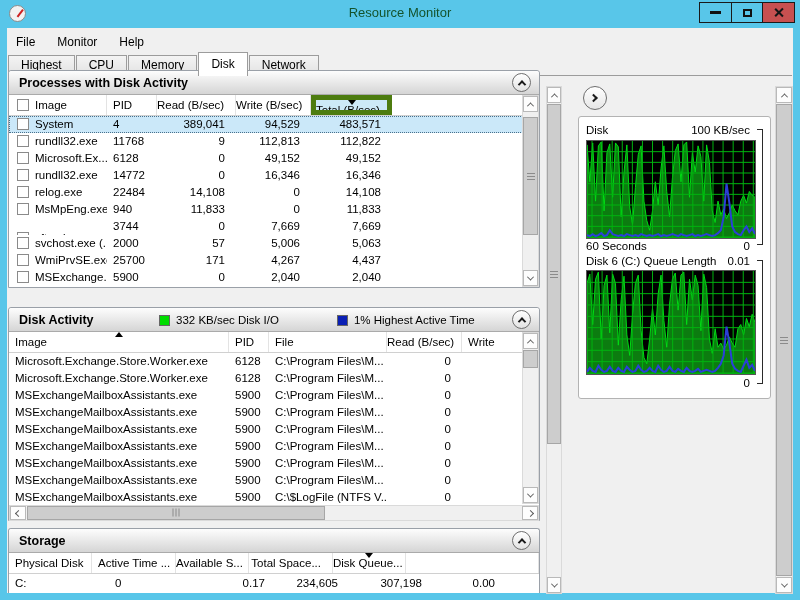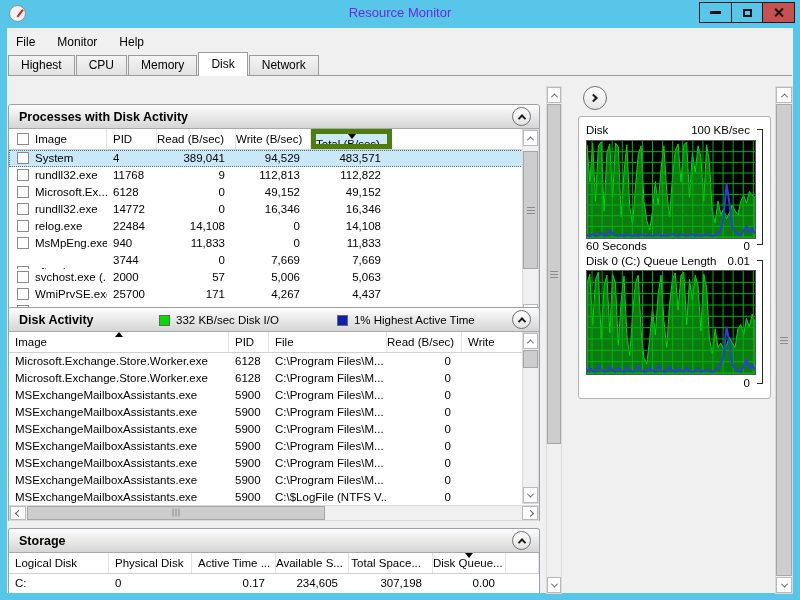--- a/index.html
+++ b/index.html
@@ -9,21 +9,21 @@
     background:#58c6e9; overflow:hidden;
     font-family:"Liberation Sans", sans-serif; color:#000;
     -webkit-font-smoothing:antialiased;
   }
   
   .titlebar { position:absolute; left:0; top:0; width:800px; height:28px; }
   .appicon { position:absolute; left:9px; top:5px; width:17px; height:17px; border-radius:50%;
              background:#f2f2f2; border:1.5px solid #8a8a8a; }
   .appicon .needle { position:absolute; left:7px; top:2px; width:2px; height:9px; background:#cc2222;
              transform:rotate(38deg); transform-origin:50% 90%; }
-  .wtitle { position:absolute; left:0; right:0; top:5px; text-align:center; font-size:13px; color:#6d28d9; }
+  .wtitle { position:absolute; left:0; right:0; top:5px; text-align:center; font-size:13px; color:#14532d; }
   .winbtns { position:absolute; right:5px; top:2px; display:flex; }
   .wbtn { width:33px; height:21px; border:1.6px solid #1a1a1a; margin-left:-1.6px;
           display:flex; align-items:center; justify-content:center; background:transparent; }
   .wbtn.close { background:#c75050; }
   .g-min { width:11px; height:3px; background:#111; }
   .g-max { width:9px; height:8px; border:2px solid #111; background:transparent; }
   .g-x   { position:relative; width:11px; height:11px; }
   .g-x::before,.g-x::after { content:""; position:absolute; left:5px; top:0; width:2.4px; height:11px; background:#161616; }
   .g-x::before { transform:rotate(45deg);} .g-x::after { transform:rotate(-45deg);}
   
@@ -131,21 +131,21 @@
       <span>Help</span>
     </div>
   <div class="tabbar">
       <div class="tab">Highest</div>
       <div class="tab">CPU</div>
       <div class="tab">Memory</div>
       <div class="tab active">Disk</div>
       <div class="tab">Network</div>
     </div>
 
-  <div class="section" style="left:8px; top:104px; width:532px; height:218px;">
+  <div class="section" style="left:8px; top:70px; width:532px; height:218px;">
     <div class="sechead">
       <span class="sectitle">Processes with Disk Activity</span>
       <span class="chevbtn">
           <i class="chev up"></i>
         </span>
     </div>
     <div class="tblwrap" style="height:193px;">
       <div class="thead">
         <div class="cell" style="width:98px;">
           <span class="chk"></span><span>Image</span>
@@ -370,21 +370,20 @@
 
   <div class="section" style="left:8px; top:528px; width:532px; height:65px; border-bottom:none;">
     <div class="sechead">
       <span class="sectitle">Storage</span>
       <span class="chevbtn">
           <i class="chev up"></i>
         </span>
     </div>
     <div class="tblwrap" style="height:40px;">
       <div class="thead">
-        <div class="cell" style="width:100px;">Logical Disk</div>
         <div class="cell" style="width:83px;">Physical Disk</div>
         <div class="cell" style="width:84px;">Active Time ...</div>
         <div class="cell num" style="width:73px;">Available S...</div>
         <div class="cell num" style="width:84px;">Total Space...</div>
         <div class="cell num" style="width:73px;"><i class="sort-down"></i><span>Disk Queue...</span></div>
         <div class="cell fill"></div>
       </div>
       <div id="storage-body">
           <div class="trow" style="height:18px;line-height:18px;">
             <div class="cell" style="width:100px;">C:</div>
@@ -456,21 +455,21 @@
           <polyline points="0.00,97.00 1.69,98.00 3.39,96.00 5.08,98.00 6.78,97.00 8.47,95.00 10.17,98.00 11.86,97.00 13.56,92.00 15.25,96.00 16.95,97.00 18.64,98.00 20.34,97.00 22.03,98.00 23.73,96.00 25.42,97.00 27.12,98.00 28.81,97.00 30.51,98.00 32.20,96.00 33.90,97.00 35.59,98.00 37.29,97.00 38.98,98.00 40.68,97.00 42.37,96.00 44.07,98.00 45.76,97.00 47.46,98.00 49.15,97.00 50.85,96.00 52.54,97.00 54.24,98.00 55.93,96.00 57.63,97.00 59.32,98.00 61.02,97.00 62.71,96.00 64.41,98.00 66.10,97.00 67.80,98.00 69.49,97.00 71.19,96.00 72.88,97.00 74.58,98.00 76.27,97.00 77.97,95.00 79.66,92.00 81.36,78.00 83.05,44.00 84.75,64.00 86.44,88.00 88.14,94.00 89.83,96.00 91.53,97.00 93.22,92.00 94.92,88.00 96.61,94.00 98.31,90.00 100.00,96.00" fill="none" stroke="#2b3fd9" stroke-width="2" vector-effect="non-scaling-stroke"></polyline>
         </svg>
       </div>
     <div class="bracket" style="right:7px; top:12px; height:116px;"></div>
     <div class="glabel" style="top:123px;">
       <span>60 Seconds</span>
       <span>0</span>
     </div>
 
     <div class="glabel" style="top:138px;">
-      <span>Disk 0 (C:) Queue Length</span>
+      <span>Disk 6 (C:) Queue Length</span>
       <span>0.01</span>
     </div>
     <div class="gplot" style="top:153px; height:105px;">
         <svg id="g1" viewBox="0 0 100 100" preserveAspectRatio="none">
           <rect x="0" y="0" width="100" height="100" fill="#000"></rect>
           <polygon points="0.00,12.00 1.69,3.00 3.39,52.00 5.08,8.00 6.78,1.00 8.47,66.00 10.17,14.00 11.86,4.00 13.56,60.00 15.25,3.00 16.95,12.00 18.64,72.00 20.34,28.00 22.03,5.00 23.73,62.00 25.42,82.00 27.12,42.00 28.81,12.00 30.51,4.00 32.20,58.00 33.90,84.00 35.59,90.00 37.29,66.00 38.98,36.00 40.68,62.00 42.37,22.00 44.07,4.00 45.76,48.00 47.46,74.00 49.15,32.00 50.85,8.00 52.54,2.00 54.24,38.00 55.93,4.00 57.63,1.00 59.32,52.00 61.02,8.00 62.71,28.00 64.41,4.00 66.10,14.00 67.80,58.00 69.49,3.00 71.19,16.00 72.88,66.00 74.58,80.00 76.27,56.00 77.97,74.00 79.66,70.00 81.36,76.00 83.05,72.00 84.75,64.00 86.44,70.00 88.14,74.00 89.83,56.00 91.53,52.00 93.22,62.00 94.92,46.00 96.61,54.00 98.31,42.00 100.00,50.00 100,100 0,100" fill="#0c7c10" stroke="#00dc14" stroke-width="1" vector-effect="non-scaling-stroke"></polygon>
           <line x1="3" y1="0" x2="3" y2="100" stroke="#00b40f" stroke-width="1" vector-effect="non-scaling-stroke"></line>
           <line x1="9" y1="0" x2="9" y2="100" stroke="#00b40f" stroke-width="1" vector-effect="non-scaling-stroke"></line>
           <line x1="15" y1="0" x2="15" y2="100" stroke="#00b40f" stroke-width="1" vector-effect="non-scaling-stroke"></line>
           <line x1="21" y1="0" x2="21" y2="100" stroke="#00b40f" stroke-width="1" vector-effect="non-scaling-stroke"></line>

